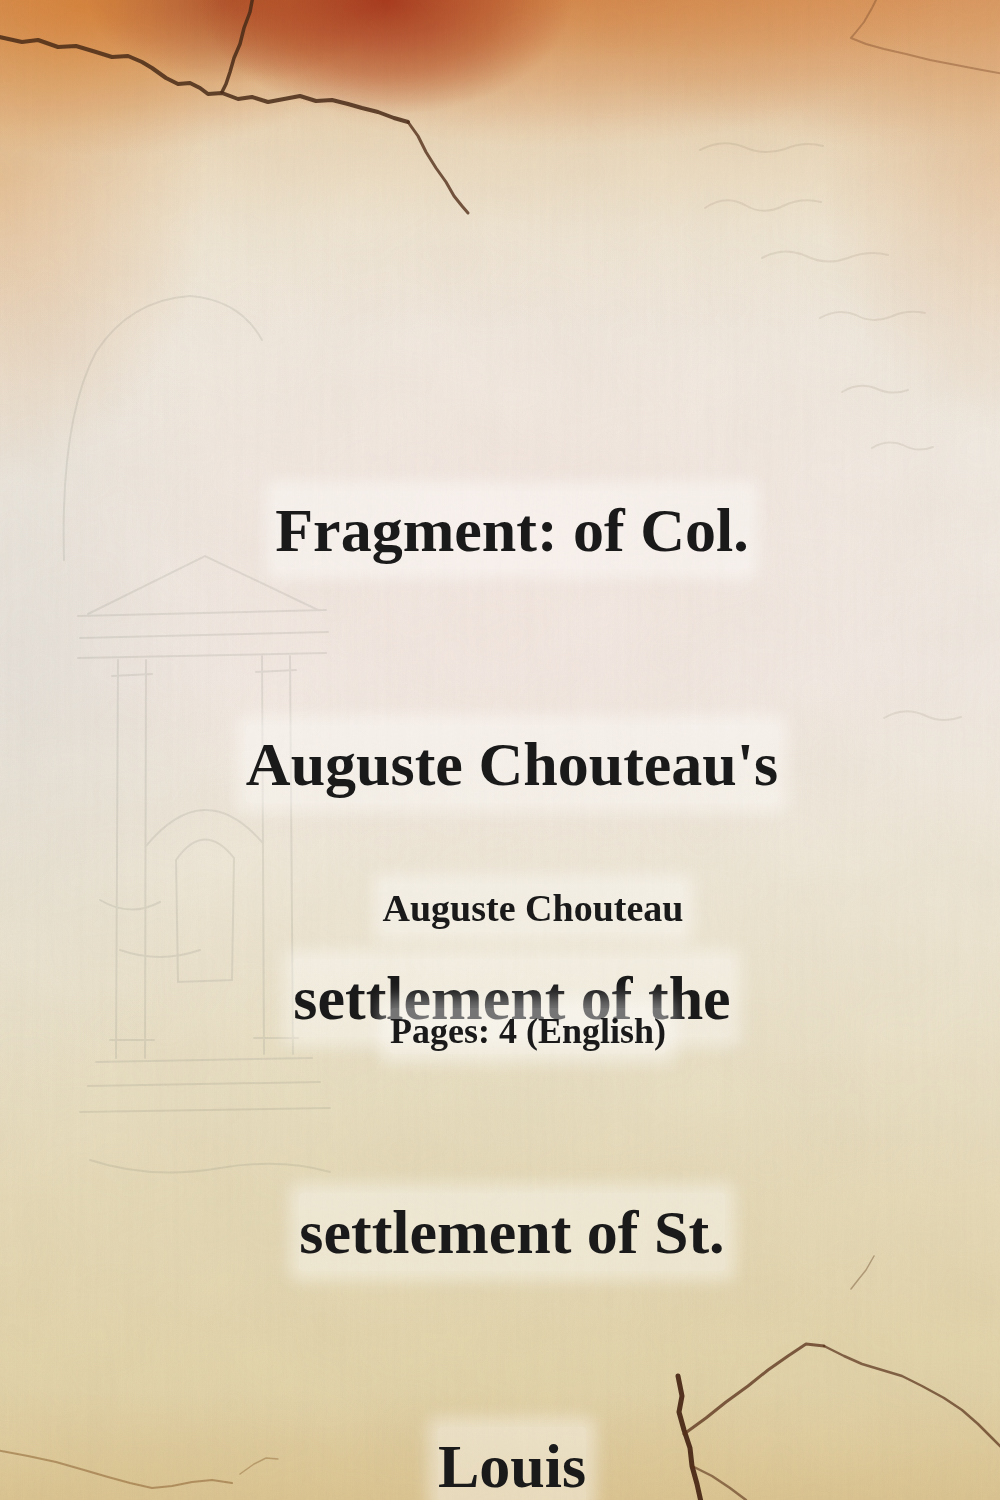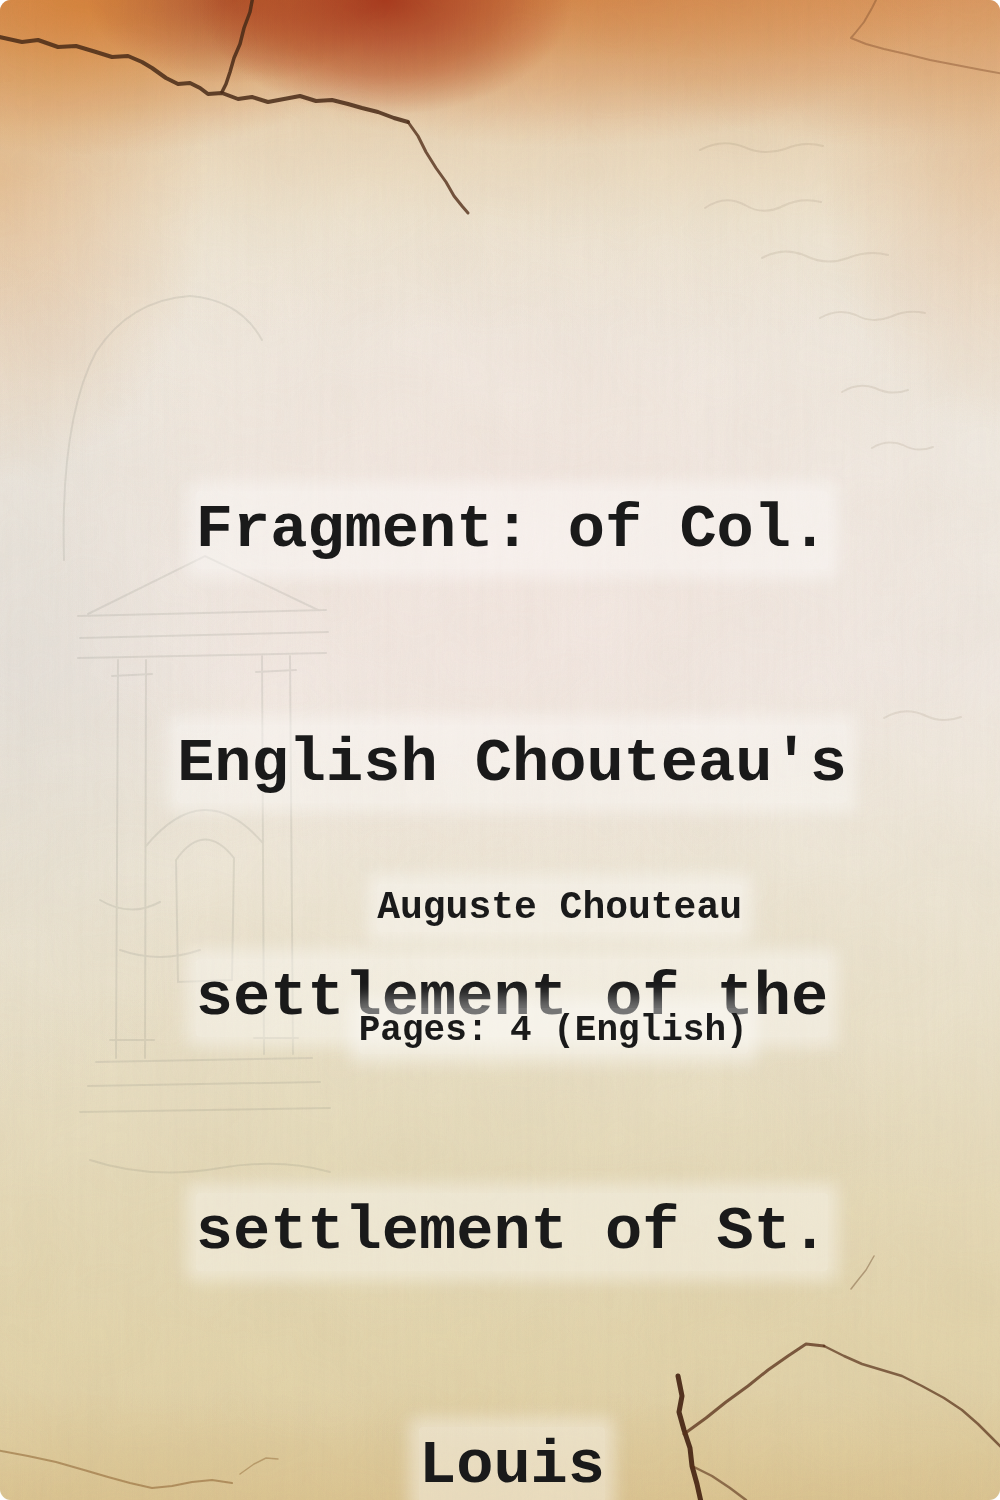--- a/index.html
+++ b/index.html
@@ -1,21 +1,20 @@
 <!DOCTYPE html>
 <html><head>
 <meta charset="utf-8">
 <style>
   html,body{margin:0;padding:0;background:#fff;}
   #cover{
     position:relative;
     width:1000px;height:1500px;
     overflow:hidden;
-    font-family:Liberation Mono, monospace;
-    border-radius:11px;
+    font-family:Liberation Serif, serif;
   }
   .layer{position:absolute;inset:0;pointer-events:none;}
   
   #parchment-base{
     background:
       radial-gradient(ellipse 700px 520px at 52% 36%, rgba(248,232,228,0.55), rgba(248,232,228,0) 70%),
       radial-gradient(ellipse 320px 620px at 2% 45%, rgba(206,206,200,0.28), rgba(206,206,200,0) 70%),
       radial-gradient(ellipse 820px 340px at 40% 80%, rgba(228,219,185,0.4), rgba(228,219,185,0) 72%),
       linear-gradient(0deg, rgba(208,168,92,0.22) 0%, rgba(208,168,92,0) 110px),
       linear-gradient(180deg,
@@ -127,21 +126,21 @@
       <polyline stroke="#8a5a28" stroke-width="1.5" opacity="0.4" points="240,1474 254,1464 266,1458 278,1459"></polyline>
     </g>
 
     <rect width="1000" height="1500" filter="url(#f-blotch)" opacity="0.10" style="mix-blend-mode:multiply"></rect>
     <rect width="1000" height="1500" filter="url(#f-streak)" opacity="0.07" style="mix-blend-mode:multiply"></rect>
     <rect width="1000" height="1500" filter="url(#f-grain)" opacity="0.09" style="mix-blend-mode:multiply"></rect>
   </svg>
 
   <div class="txt" id="book-title">
     <span class="tline"><span>Fragment: of Col.</span></span>
-    <span class="tline"><span>English Chouteau's</span></span>
+    <span class="tline"><span>Auguste Chouteau's</span></span>
     <span class="tline"><span>settlement of the</span></span>
     <span class="tline"><span>settlement of St.</span></span>
     <span class="tline"><span>Louis</span></span>
   </div>
 
   <div class="txt" id="book-author">
     <span>Auguste Chouteau</span>
   </div>
 
   <div class="txt" id="book-pages-info">

